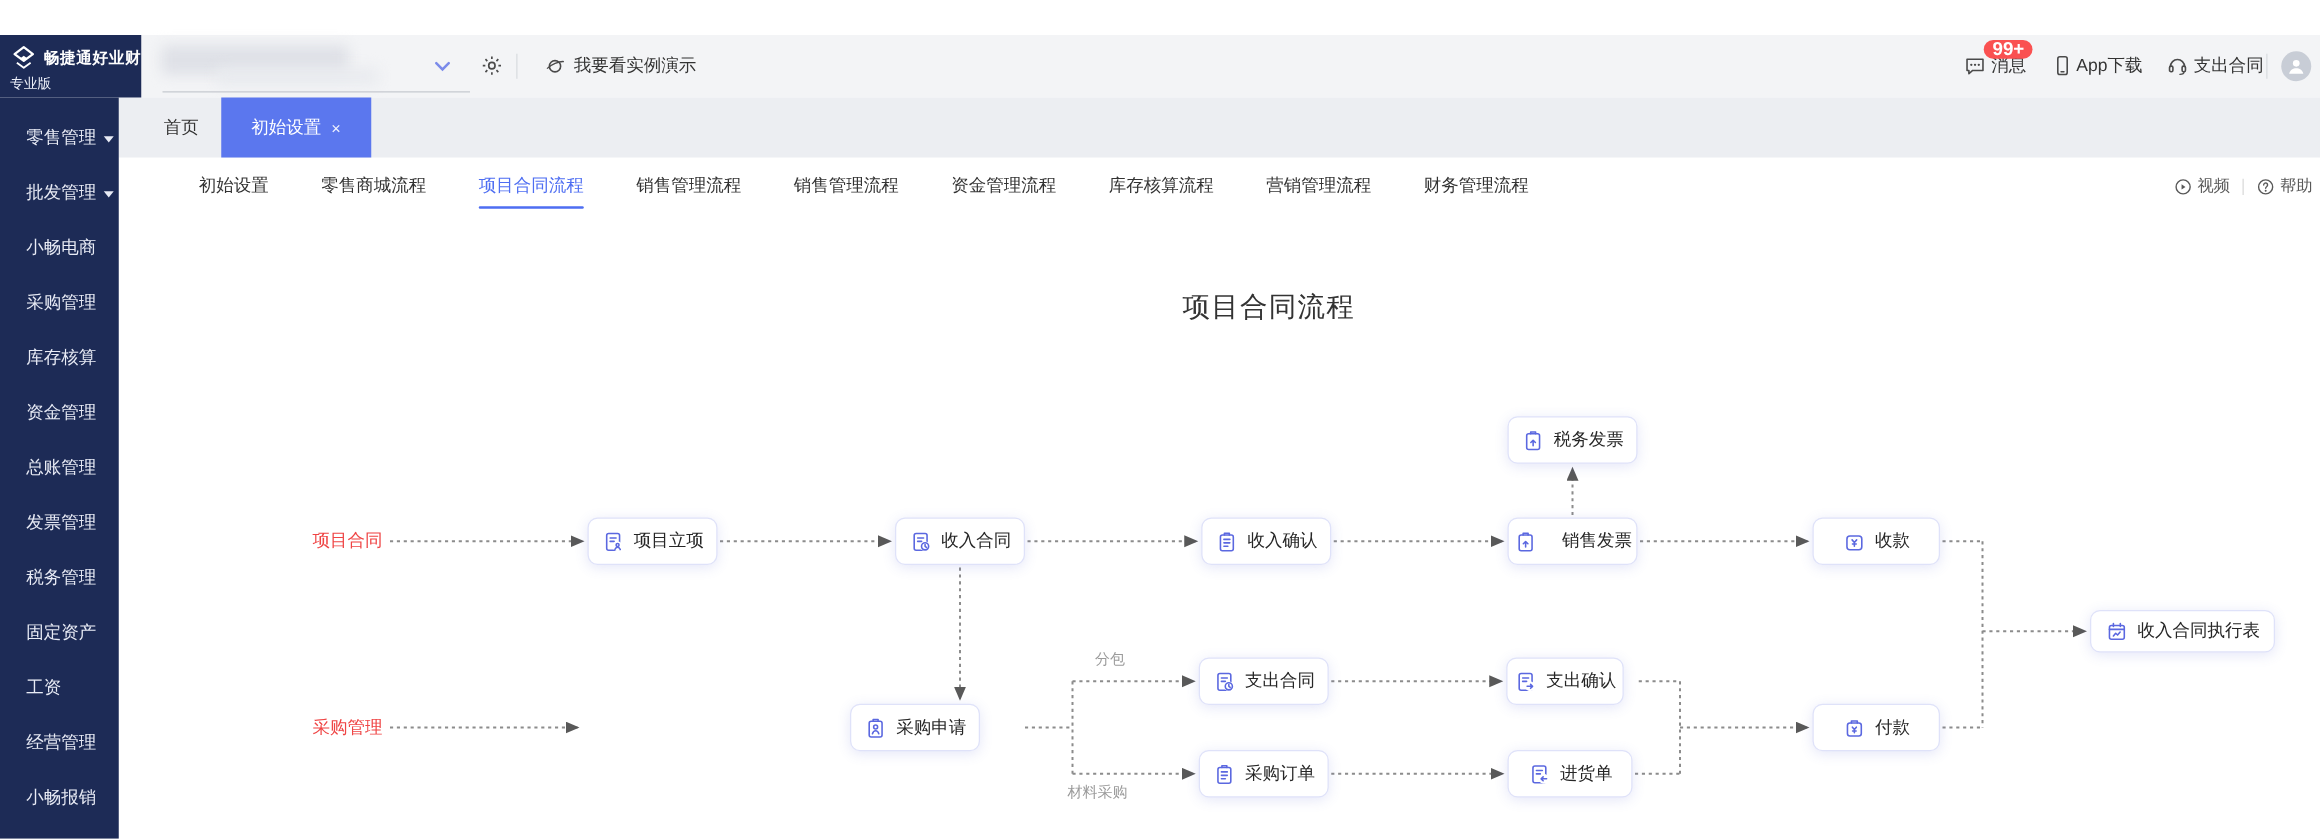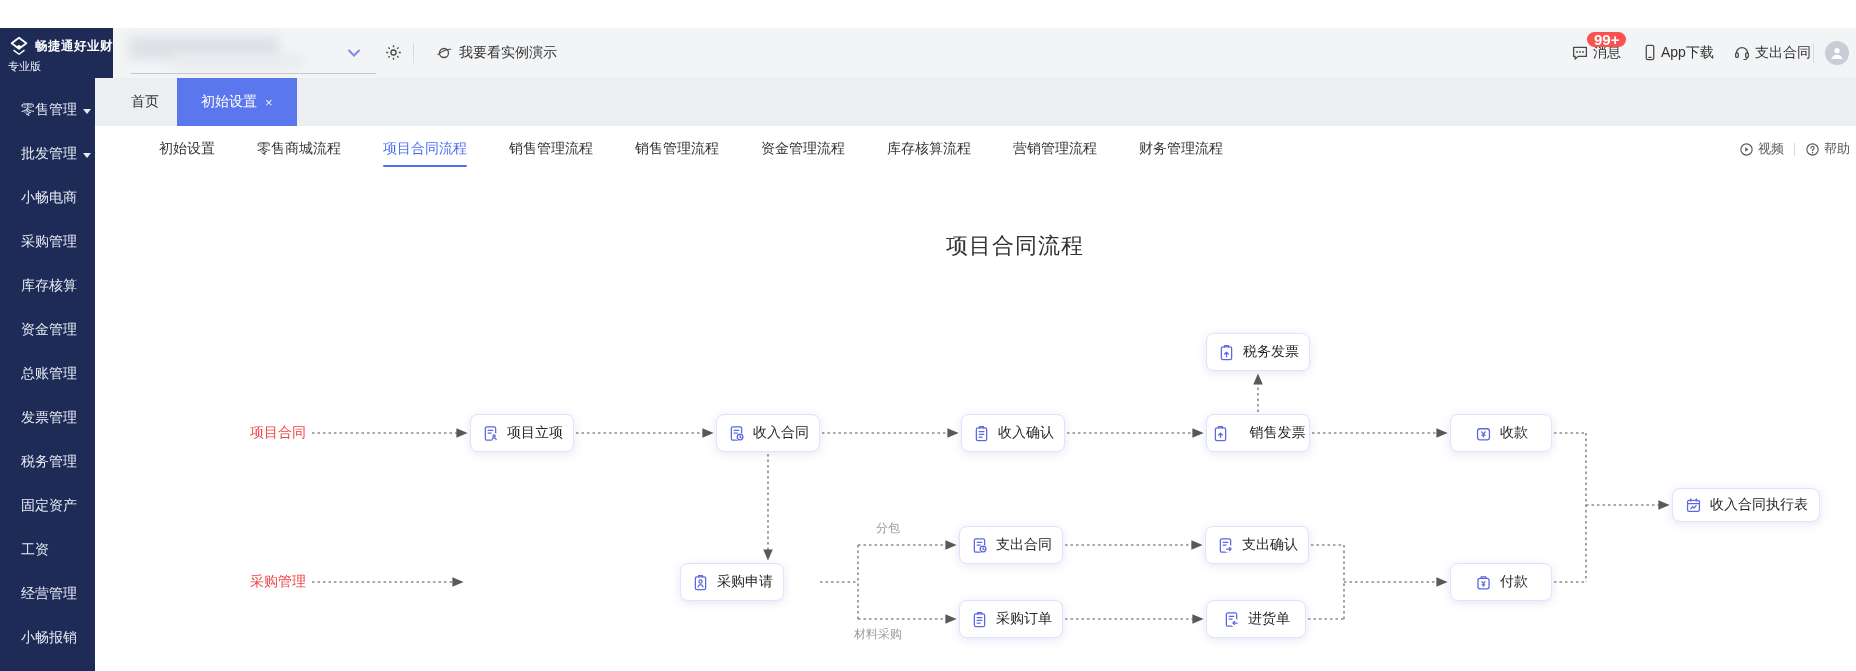--- a/index.html
+++ b/index.html
@@ -320,21 +320,21 @@
     <div class="node" style="left: 959px; top: 526px; width: 104px; height: 38px;">
       <svg class="ic" width="19" height="19" viewBox="0 0 24 24" fill="none" stroke="currentColor" stroke-width="1.6" stroke-linecap="round" stroke-linejoin="round">
         <rect x="5.5" y="3.5" width="13" height="17" rx="2"></rect>
         <path d="M9 8h6M9 11.5h4"></path>
         <circle cx="16.5" cy="16.5" r="5" fill="#fff" stroke="none"></circle>
         <circle cx="16.5" cy="16.5" r="3.6"></circle>
         <path d="M16.5 14.6v1.9l1.4 1"></path>
       </svg>
       <span>支出合同</span>
     </div>
-    <div class="node" style="left: 1205px; top: 526px; width: 104px; height: 38px;">
+    <div class="node" style="left: 1205px; top: 526px; width: 94px; height: 38px;">
       <svg class="ic" width="19" height="19" viewBox="0 0 24 24" fill="none" stroke="currentColor" stroke-width="1.6" stroke-linecap="round" stroke-linejoin="round">
         <rect x="5.5" y="3.5" width="13" height="17" rx="2"></rect>
         <path d="M9 8h6M9 11.5h4"></path>
         <circle cx="16.5" cy="16.5" r="5" fill="#fff" stroke="none"></circle>
         <path d="M13.5 16.5h5.5M17 14.5l2 2-2 2"></path>
       </svg>
       <span>支出确认</span>
     </div>
     <div class="node" style="left: 680px; top: 563px; width: 104px; height: 38px;">
       <svg class="ic" width="19" height="19" viewBox="0 0 24 24" fill="none" stroke="currentColor" stroke-width="1.6" stroke-linecap="round" stroke-linejoin="round">

